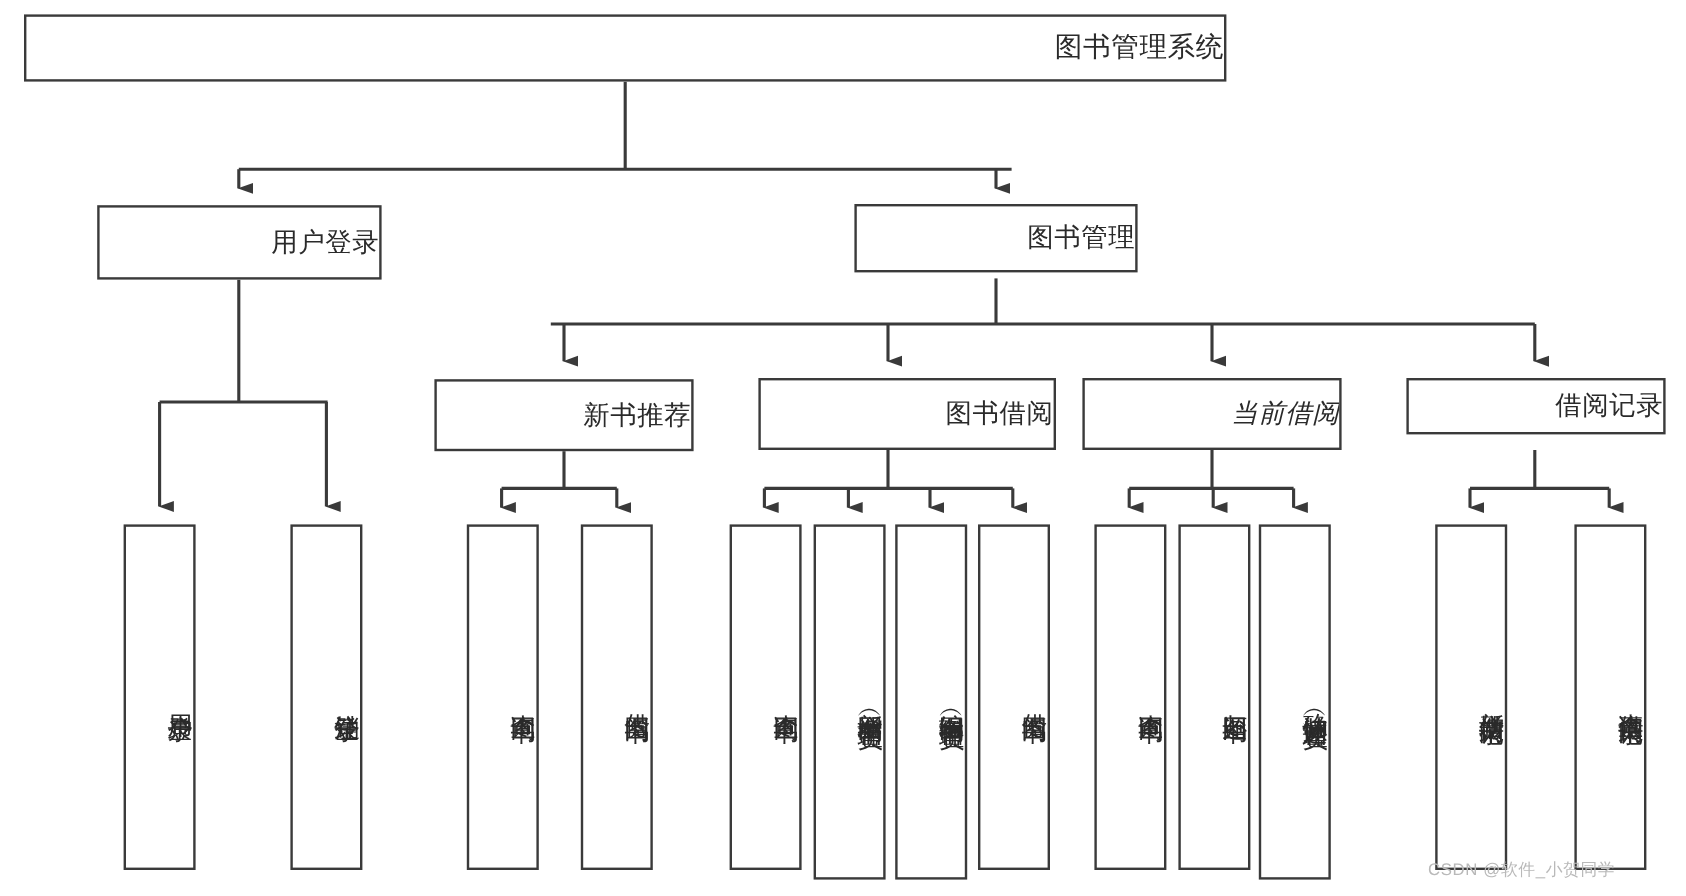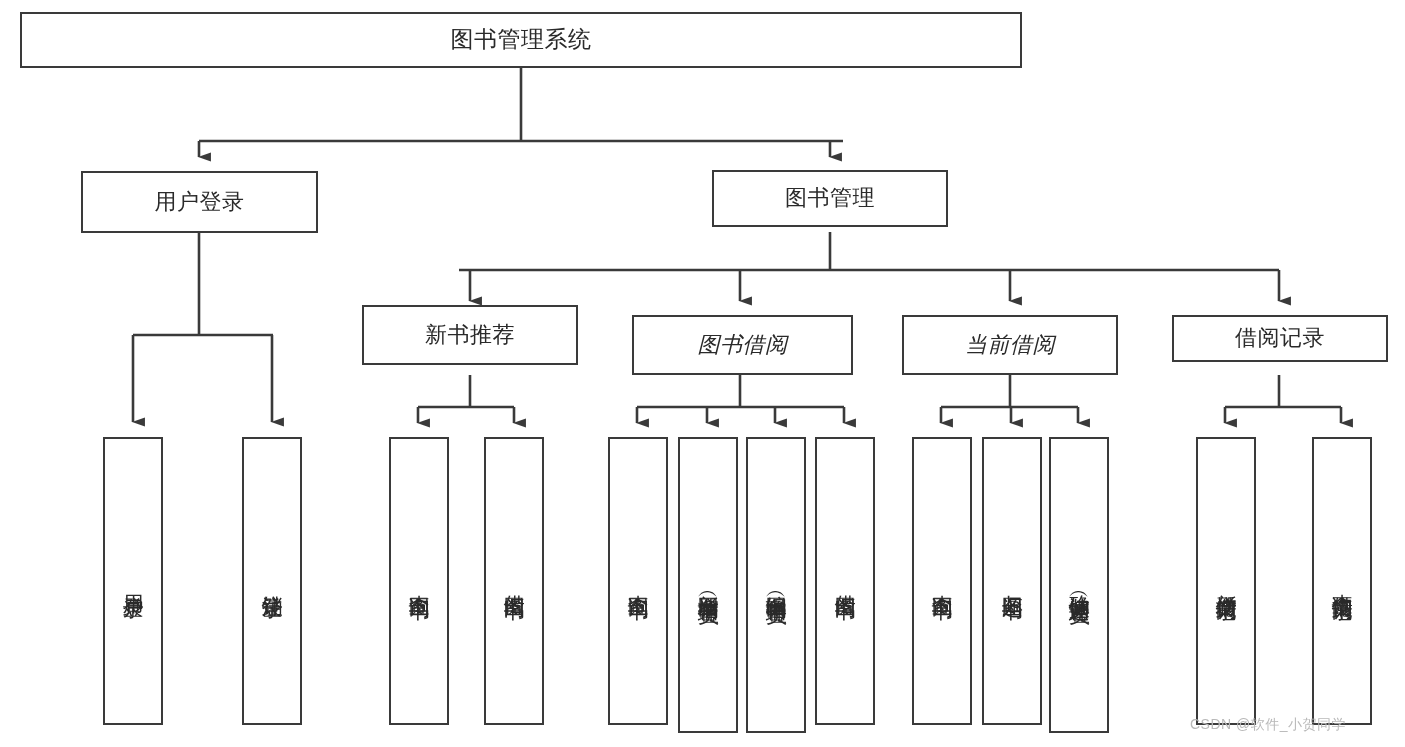--- a/index.html
+++ b/index.html
@@ -24,21 +24,21 @@
     width: 1405px;
     height: 747px;
   }
   .node-box {
     position: absolute;
     box-sizing: border-box;
     border: 2.5px solid #3a3a3a;
     background: #ffffff;
     display: flex;
     align-items: center;
-    justify-content: center;
+    justify-content: flex-end;
     overflow: hidden;
   }
   .node-label-h {
     font-size: 22px;
     color: #2a2a2a;
     line-height: 1.1;
     white-space: nowrap;
     letter-spacing: 0.5px;
   }
   .node-label-v {
@@ -122,24 +122,24 @@
     <span class="node-label-h title-label">图书管理系统</span>
   </div>
 
   <div id="nodes-layer">
       <div class="node-box" style="left: 81px; top: 171px; width: 237px; height: 62px;">
         <span class="node-label-h">用户登录</span>
       </div>
       <div class="node-box" style="left: 712px; top: 170px; width: 236px; height: 57px;">
         <span class="node-label-h">图书管理</span>
       </div>
-      <div class="node-box" style="left: 362px; top: 305px; width: 216px; height: 60px;">
+      <div class="node-box" style="left: 362px; top: 316px; width: 216px; height: 60px;">
         <span class="node-label-h">新书推荐</span>
       </div>
-      <div class="node-box" style="left: 632px; top: 315px; width: 221px; height: 60px; font-style: italic;">
+      <div class="node-box" style="left: 632px; top: 315px; width: 248px; height: 60px;">
         <span class="node-label-h">图书借阅</span>
       </div>
       <div class="node-box" style="left: 902px; top: 315px; width: 216px; height: 60px; font-style: italic;">
         <span class="node-label-h">当前借阅</span>
       </div>
       <div class="node-box" style="left: 1172px; top: 315px; width: 216px; height: 47px;">
         <span class="node-label-h">借阅记录</span>
       </div>
       <div class="node-box" style="left: 103px; top: 437px; width: 60px; height: 288px;">
         <span class="node-label-v">用户登录</span>

